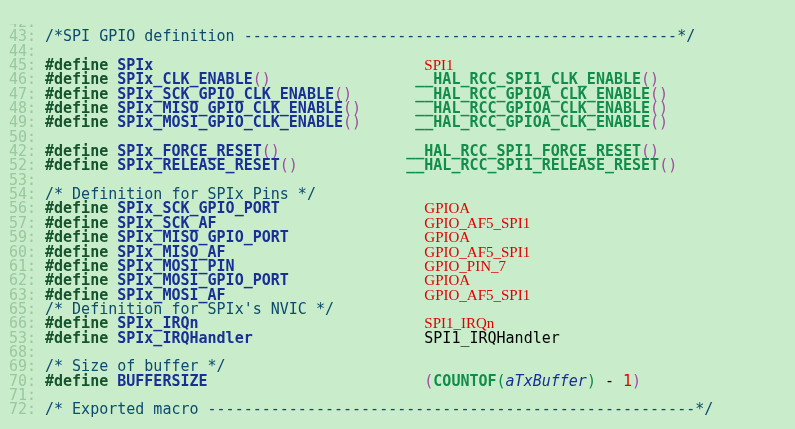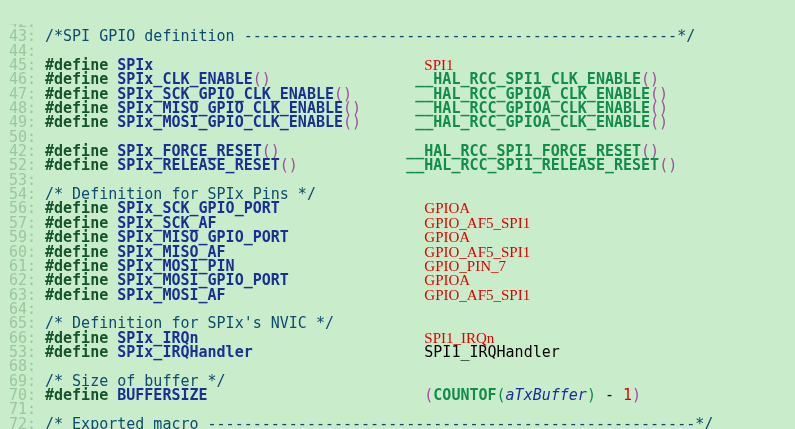--- a/index.html
+++ b/index.html
@@ -75,21 +75,20 @@
     <div class="code-line"><span class="ln">52</span><span class="code"><span class="pp">#define </span><span class="macro">SPIx_RELEASE_RESET</span><span class="paren1">()</span><span class="plain">            </span><span class="fn">__HAL_RCC_SPI1_RELEASE_RESET</span><span class="paren1">()</span></span></div>
     <div class="code-line"><span class="ln">53</span><span class="code"></span></div>
     <div class="code-line"><span class="ln">54</span><span class="code"><span class="cmt">/* Definition for SPIx Pins */</span></span></div>
     <div class="code-line"><span class="ln">56</span><span class="code"><span class="pp">#define </span><span class="macro">SPIx_SCK_GPIO_PORT</span><span class="plain">                </span><span class="const">GPIOA</span></span></div>
     <div class="code-line"><span class="ln">57</span><span class="code"><span class="pp">#define </span><span class="macro">SPIx_SCK_AF</span><span class="plain">                       </span><span class="const">GPIO_AF5_SPI1</span></span></div>
     <div class="code-line"><span class="ln">59</span><span class="code"><span class="pp">#define </span><span class="macro">SPIx_MISO_GPIO_PORT</span><span class="plain">               </span><span class="const">GPIOA</span></span></div>
     <div class="code-line"><span class="ln">60</span><span class="code"><span class="pp">#define </span><span class="macro">SPIx_MISO_AF</span><span class="plain">                      </span><span class="const">GPIO_AF5_SPI1</span></span></div>
     <div class="code-line"><span class="ln">61</span><span class="code"><span class="pp">#define </span><span class="macro">SPIx_MOSI_PIN</span><span class="plain">                     </span><span class="const">GPIO_PIN_7</span></span></div>
     <div class="code-line"><span class="ln">62</span><span class="code"><span class="pp">#define </span><span class="macro">SPIx_MOSI_GPIO_PORT</span><span class="plain">               </span><span class="const">GPIOA</span></span></div>
     <div class="code-line"><span class="ln">63</span><span class="code"><span class="pp">#define </span><span class="macro">SPIx_MOSI_AF</span><span class="plain">                      </span><span class="const">GPIO_AF5_SPI1</span></span></div>
-    <div class="code-line"><span class="ln">64</span><span class="code"></span></div>
     <div class="code-line"><span class="ln">65</span><span class="code"><span class="cmt">/* Definition for SPIx's NVIC */</span></span></div>
     <div class="code-line"><span class="ln">66</span><span class="code"><span class="pp">#define </span><span class="macro">SPIx_IRQn</span><span class="plain">                         </span><span class="const">SPI1_IRQn</span></span></div>
     <div class="code-line"><span class="ln">53</span><span class="code"><span class="pp">#define </span><span class="macro">SPIx_IRQHandler</span><span class="plain">                   </span><span class="plain">SPI1_IRQHandler</span></span></div>
     <div class="code-line"><span class="ln">68</span><span class="code"></span></div>
     <div class="code-line"><span class="ln">69</span><span class="code"><span class="cmt">/* Size of buffer */</span></span></div>
     <div class="code-line"><span class="ln">70</span><span class="code"><span class="pp">#define </span><span class="macro">BUFFERSIZE</span><span class="plain">                        </span><span class="paren1">(</span><span class="fn">COUNTOF</span><span class="paren2">(</span><span class="ital">aTxBuffer</span><span class="paren2">)</span><span class="plain"> - </span><span class="num">1</span><span class="paren1">)</span></span></div>
     <div class="code-line"><span class="ln">71</span><span class="code"></span></div>
     <div class="code-line"><span class="ln">72</span><span class="code"><span class="cmt">/* Exported macro ------------------------------------------------------*/</span></span></div>
   </div>
 

